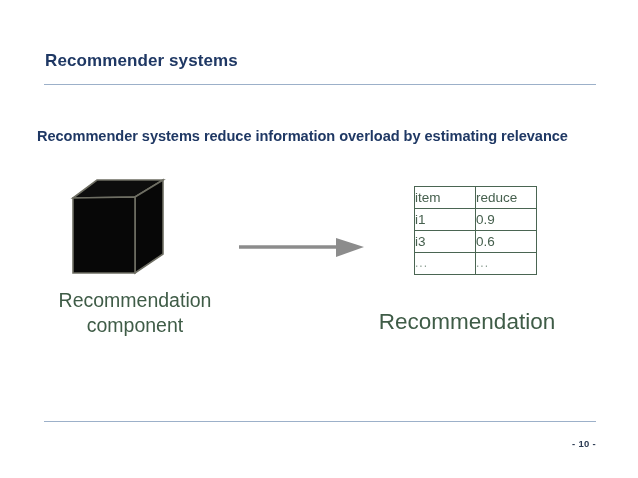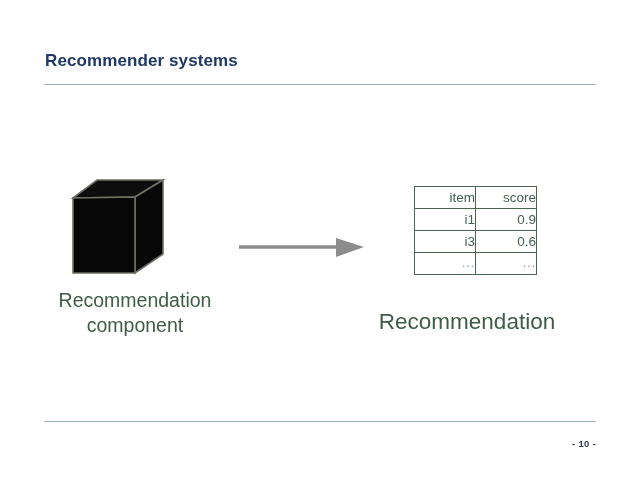--- a/index.html
+++ b/index.html
@@ -76,21 +76,21 @@
     left: 414px;
     top: 186px;
     border-collapse: collapse;
     table-layout: fixed;
   }
   .rec-table td, .rec-table th {
     border: 1.6px solid #4a6552;
     width: 60px;
     height: 21px;
     padding: 0;
-    text-align: right;
+    text-align: left;
     vertical-align: middle;
     font-family: "Liberation Sans", sans-serif;
     font-size: 13.5px;
     font-weight: normal;
     color: #46604e;
     background: #ffffff;
     line-height: 21px;
   }
   .rec-table th { font-weight: normal; }
   .rec-table td.dots, .rec-table td.dots-r {
@@ -144,20 +144,21 @@
 </style>
 </head>
 <body>
 
 <div id="slide">
 
   <div class="slide-title">Recommender systems</div>
 
   <div class="header-rule"></div>
 
+  <div class="subtitle">Recommender systems reduce information overload by estimating relevance</div>
 
   <div class="cube-wrap">
     <svg class="cube-svg" width="96" height="98" viewBox="0 0 96 98">
 
       <polygon points="3,20 27,2 93,2 65,19" fill="#0d0d0d" stroke="#6e6e63" stroke-width="1.6"></polygon>
 
       <polygon points="65,19 93,2 93,76 65,95" fill="#070707" stroke="#6e6e63" stroke-width="1.6"></polygon>
 
       <polygon points="3,20 65,19 65,95 3,95" fill="#070707" stroke="#6e6e63" stroke-width="1.6"></polygon>
     </svg>
@@ -167,21 +168,21 @@
     <svg class="arrow-svg" width="132" height="26" viewBox="0 0 132 26">
       <line x1="3" y1="13" x2="108" y2="13" stroke="#8c8c8c" stroke-width="3.4"></line>
       <polygon points="100,4 128,13 100,23" fill="#8c8c8c"></polygon>
     </svg>
   </div>
 
   <table class="rec-table">
     <thead>
       <tr>
         <th>item</th>
-        <th>score</th>
+        <th>reduce</th>
       </tr>
     </thead>
     <tbody>
       <tr>
         <td>i1</td>
         <td>0.9</td>
       </tr>
       <tr>
         <td>i3</td>
         <td>0.6</td>

